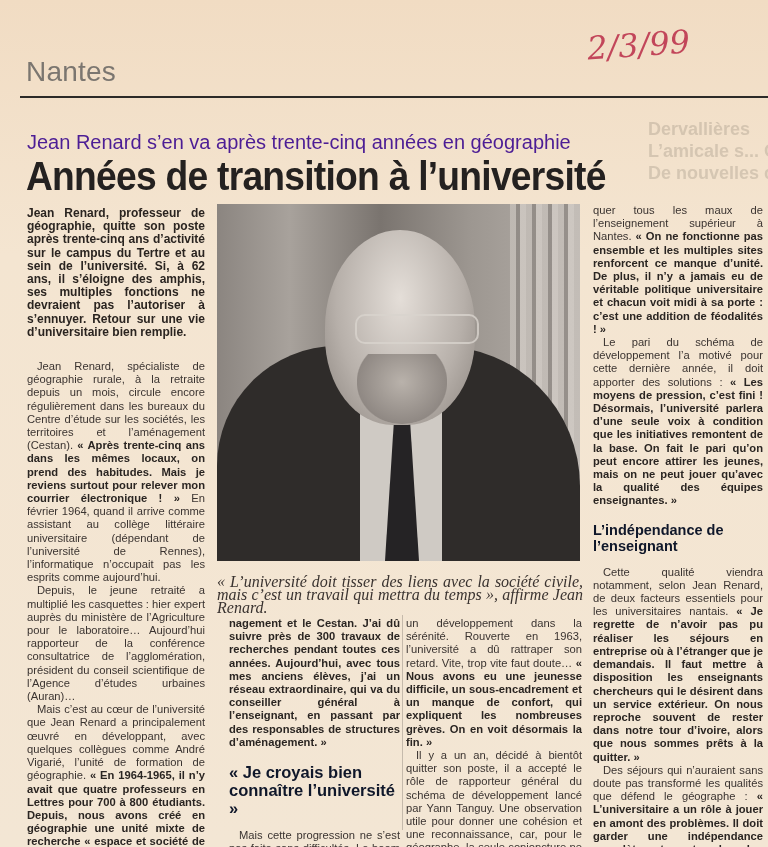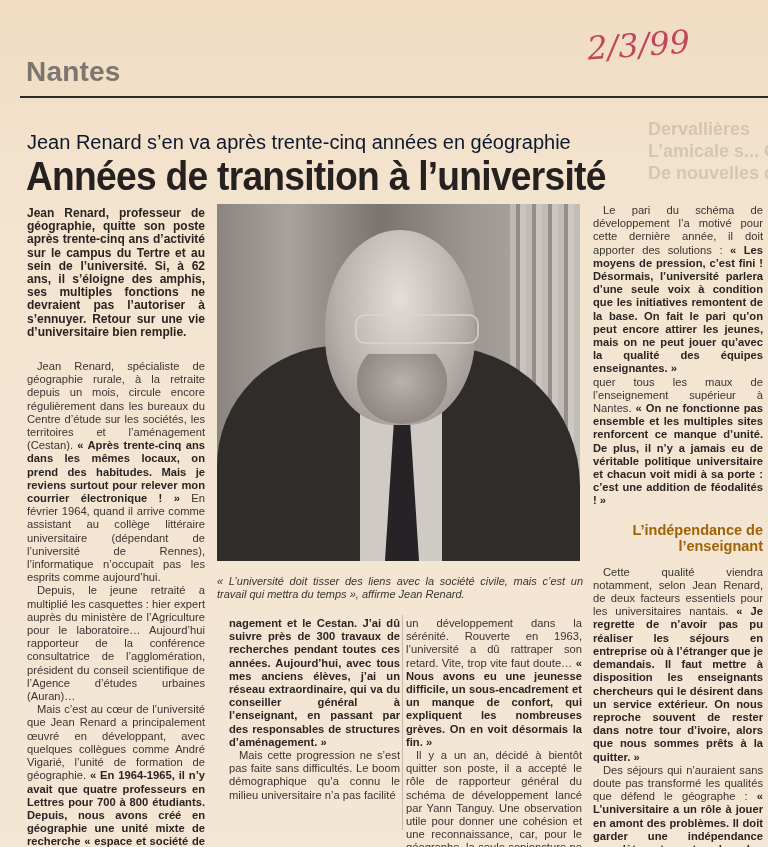--- a/index.html
+++ b/index.html
@@ -14,36 +14,36 @@
     position: absolute; left: 0; top: 0; width: 768px; height: 847px;
     background: linear-gradient(180deg, #f1dcc3 0%, #f4e5d1 30%, #f3e6d4 100%);
   }
   .bleed {
     position: absolute; right: 0; top: 118px; width: 120px; height: 80px;
     color: rgba(80,70,60,0.18); font-weight: bold; font-size: 18px;
     line-height: 22px; overflow: hidden; white-space: nowrap;
   }
   .section-title {
     position: absolute; left: 26px; top: 56px;
-    font-size: 28px; font-weight: bold; color: #7b7670;
+    font-size: 28px; font-weight: normal; color: #7b7670;
     letter-spacing: 0.2px;
     text-align: right;
   }
   .handwritten-date {
     position: absolute; left: 587px; top: 26px;
     font-family: "DejaVu Serif", serif; font-style: italic;
     font-size: 32px; color: #c2465a; transform: rotate(-4deg);
   }
   .rule {
     position: absolute; left: 20px; top: 96px; width: 748px; height: 0;
     border-top: 2px solid #2c2a28;
   }
   .kicker {
     position: absolute; left: 27px; top: 131px;
-    font-size: 20px; color: #0f172a;
+    font-size: 20px; color: #4c1d95;
   }
   .headline {
     position: absolute; left: 26px; top: 154px;
     font-size: 40px; font-weight: bold; color: #242120;
     letter-spacing: -0.8px; transform: scaleX(0.93); transform-origin: left;
   }
   .col {
     position: absolute; font-size: 11.2px; line-height: 13.2px;
     text-align: justify; color: #3a3330;
   }
@@ -70,27 +70,28 @@
       clip-path: polygon(30% 0,70% 0,100% 100%,0 100%); }
   .photo .head { position:absolute; left:108px; top:26px; width:150px; height:195px;
       background: radial-gradient(ellipse at 50% 35%, #e4ded8 0%, #b7b0aa 60%, #8a837d 100%);
       border-radius: 50% 50% 45% 45%; }
   .photo .beard { position:absolute; left:140px; top:150px; width:90px; height:70px;
       background: radial-gradient(ellipse at 50% 40%, #b9b2ab 0%, #8f8883 70%, transparent 72%); border-radius: 0 0 50% 50%; }
   .photo .glasses { position:absolute; left:138px; top:110px; width:120px; height:26px;
       border:2px solid #d8d3cd; border-radius: 10px; opacity:.8; }
   .caption {
     position: absolute; left: 217px; top: 575px; width: 366px;
-    font-size: 11px; line-height: 13px; font-style: italic; color: #3a3330;
+    font-size: 16px; line-height: 13px; font-style: italic; color: #3a3330;
     text-align: justify;
+    font-family: Liberation Serif, serif;
   }
   .col2 { left: 229px; top: 617px; width: 171px; }
   .subhead {
-    font-size: 16.5px; line-height: 18px; font-weight: bold; text-align: right;
-    color: #a16207; margin: 14px 0 12px 0; text-indent: 0 !important;
+    font-size: 16.5px; line-height: 18px; font-weight: bold; text-align: left;
+    color: #0f172a; margin: 14px 0 12px 0; text-indent: 0 !important;
   }
   .col3 { left: 406px; top: 617px; width: 176px; }
   .col4 { left: 593px; top: 204px; width: 170px; }
   .col4 .subhead { margin: 14px 0 12px 0; font-size: 14.5px; line-height: 16px; }
   .colrule { position:absolute; width:0; border-left:1px solid rgba(60,55,50,0.25); }
 </style>
 </head>
 <body>
 
 <div class="paper"></div>
@@ -121,28 +122,29 @@
   <div class="head"></div>
   <div class="beard"></div>
   <div class="glasses"></div>
 </div>
 <div class="caption">« L’université doit tisser des liens avec la société civile, mais c’est un travail qui mettra du temps », affirme Jean Renard.</div>
 
 <div class="colrule" style="left:402px; top:615px; height:215px;"></div>
 
 <div class="col col2">
   <p style="text-indent:0"><b>nagement et le Cestan. J’ai dû suivre près de 300 travaux de recherches pendant toutes ces années. Aujourd’hui, avec tous mes anciens élèves, j’ai un réseau extraordinaire, qui va du conseiller général à l’enseignant, en passant par des responsables de structures d’aménagement. »</b></p>
+  <div class="subhead">« Je croyais bien connaître l’université »</div>
   <p>Mais cette progression ne s’est pas faite sans difficultés. Le boom démographique qu’a connu le milieu universitaire n’a pas facilité</p>
 </div>
 
 <div class="col col3">
   <p style="text-indent:0"><span>un développement dans la sérénité. Rouverte en 1963, l’université a dû rattraper son retard. Vite, trop vite faut doute…</span> <b>« Nous avons eu une jeunesse difficile, un sous-encadrement et un manque de confort, qui expliquent les nombreuses grèves. On en voit désormais la fin. »</b></p>
   <p>Il y a un an, décidé à bientôt quitter son poste, il a accepté le rôle de rapporteur général du schéma de développement lancé par Yann Tanguy. Une observation utile pour donner une cohésion et une reconnaissance, car, pour le géographe, la seule conjoncture ne peut expli-</p>
 </div>
 
 <div class="col col4">
+  <p style="text-indent:0"><span>quer tous les maux de l’enseignement supérieur à Nantes.</span> <b>« On ne fonctionne pas ensemble et les multiples sites renforcent ce manque d’unité. De plus, il n’y a jamais eu de véritable politique universitaire et chacun voit midi à sa porte : c’est une addition de féodalités ! »</b></p>
   <p><span>Le pari du schéma de développement l’a motivé pour cette dernière année, il doit apporter des solutions :</span> <b>« Les moyens de pression, c’est fini ! Désormais, l’université parlera d’une seule voix à condition que les initiatives remontent de la base. On fait le pari qu’on peut encore attirer les jeunes, mais on ne peut jouer qu’avec la qualité des équipes enseignantes. »</b></p>
-  <p style="text-indent:0"><span>quer tous les maux de l’enseignement supérieur à Nantes.</span> <b>« On ne fonctionne pas ensemble et les multiples sites renforcent ce manque d’unité. De plus, il n’y a jamais eu de véritable politique universitaire et chacun voit midi à sa porte : c’est une addition de féodalités ! »</b></p>
   <div class="subhead">L’indépendance de l’enseignant</div>
   <p><span>Cette qualité viendra notamment, selon Jean Renard, de deux facteurs essentiels pour les universitaires nantais.</span> <b>« Je regrette de n’avoir pas pu réaliser les séjours en entreprise où à l’étranger que je demandais. Il faut mettre à disposition les enseignants chercheurs qui le désirent dans un service extérieur. On nous reproche souvent de rester dans notre tour d’ivoire, alors que nous sommes prêts à la quitter. »</b></p>
   <p><span>Des séjours qui n’auraient sans doute pas transformé les qualités que défend le géographe :</span> <b>« L’universitaire a un rôle à jouer en amont des problèmes. Il doit garder une indépendance complète et rester le plus objectif possible. Il doit toujours douter et ne jamais être sûr de détenir la vérité. »</b> </p>
 
 </div>
 
 </body></html>

